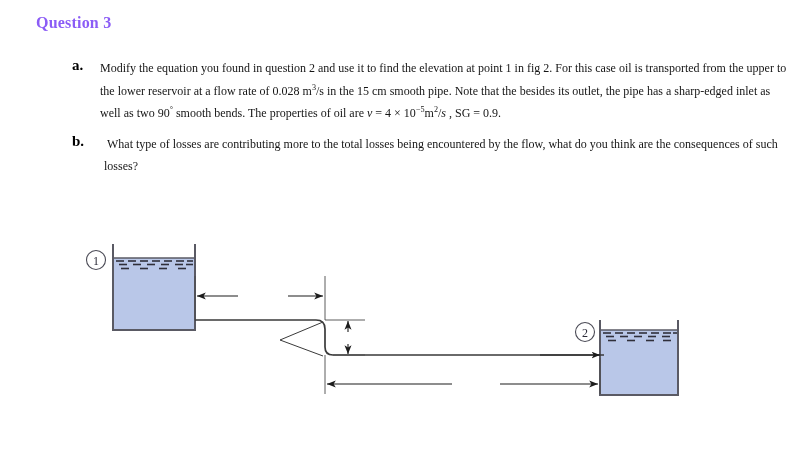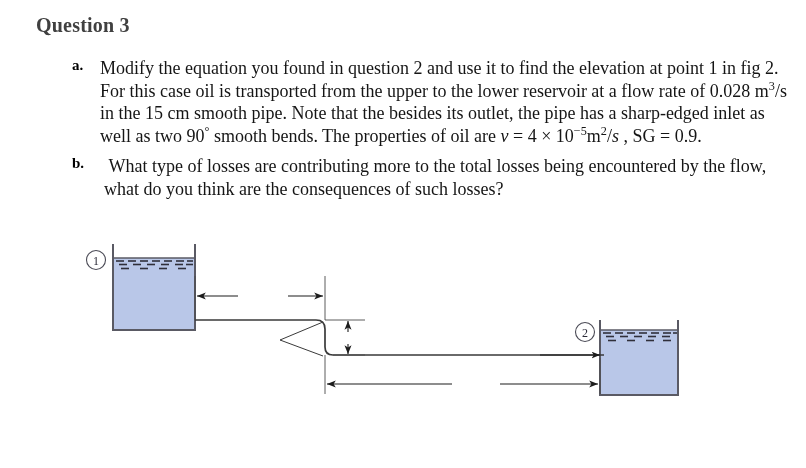--- a/index.html
+++ b/index.html
@@ -16,23 +16,23 @@
     color: #1a1a1a;
   }
 
   
   #question-title {
     position: absolute;
     left: 36px;
     top: 14px;
     font-family: "Liberation Serif", serif;
     font-weight: bold;
-    font-size: 20px;
+    font-size: 16px;
     letter-spacing: 0.2px;
-    color: #404040;
+    color: #8b5cf6;
   }
 
   
   #question-list {
     position: absolute;
     left: 72px;
     top: 57px;
     width: 716px;
   }
   .q-item {
@@ -44,21 +44,21 @@
     position: absolute;
     left: 0;
     top: 0;
     font-weight: bold;
     font-size: 15px;
     font-family: "Liberation Serif", serif;
     color: #000;
   }
   .q-text {
     font-family: "Liberation Serif", serif;
-    font-size: 18px;
+    font-size: 12px;
     line-height: 22.5px;
     color: #151515;
     text-align: left;
   }
   .q-text.indent-b { padding-left: 4px; }
   .mathi {
     font-style: italic;
     font-family: "Liberation Serif", serif;
   }
   sup.sup { font-size: 0.68em; vertical-align: super; line-height: 0; }

